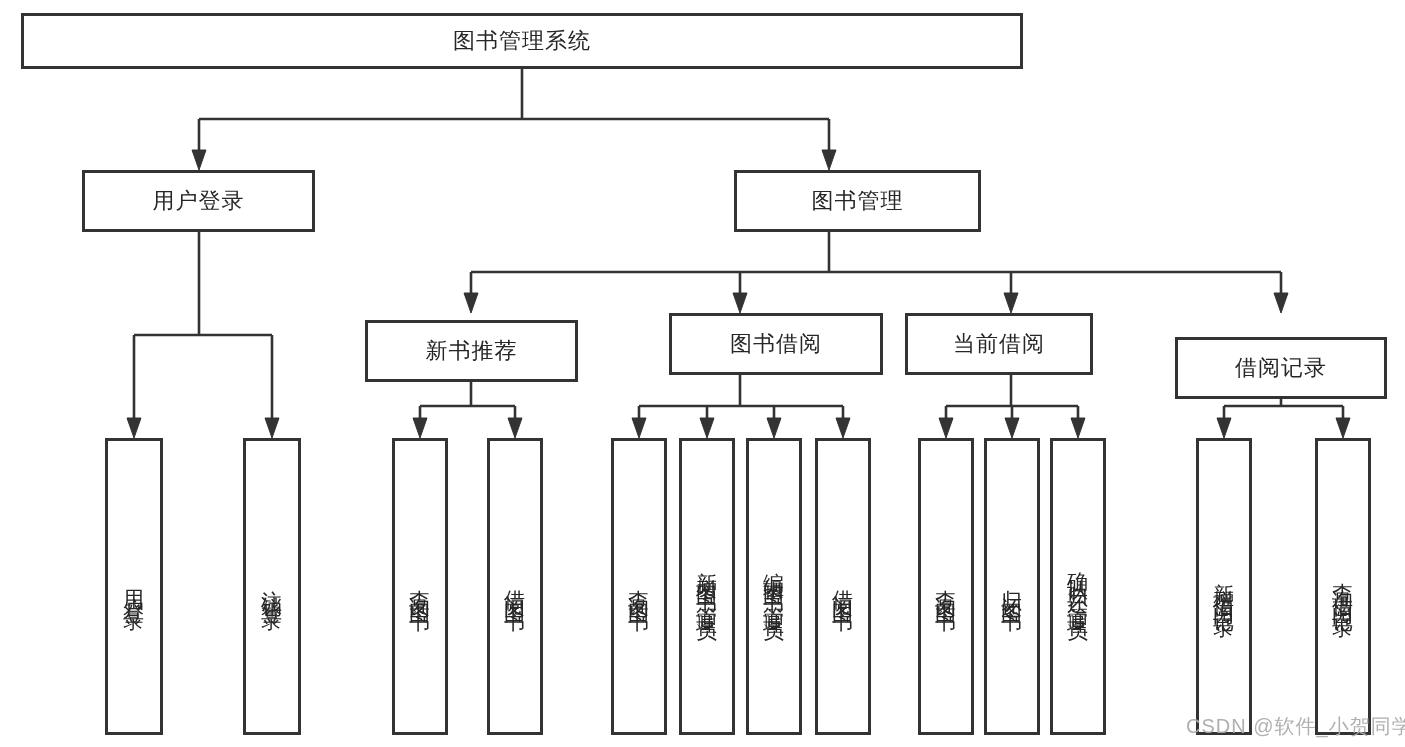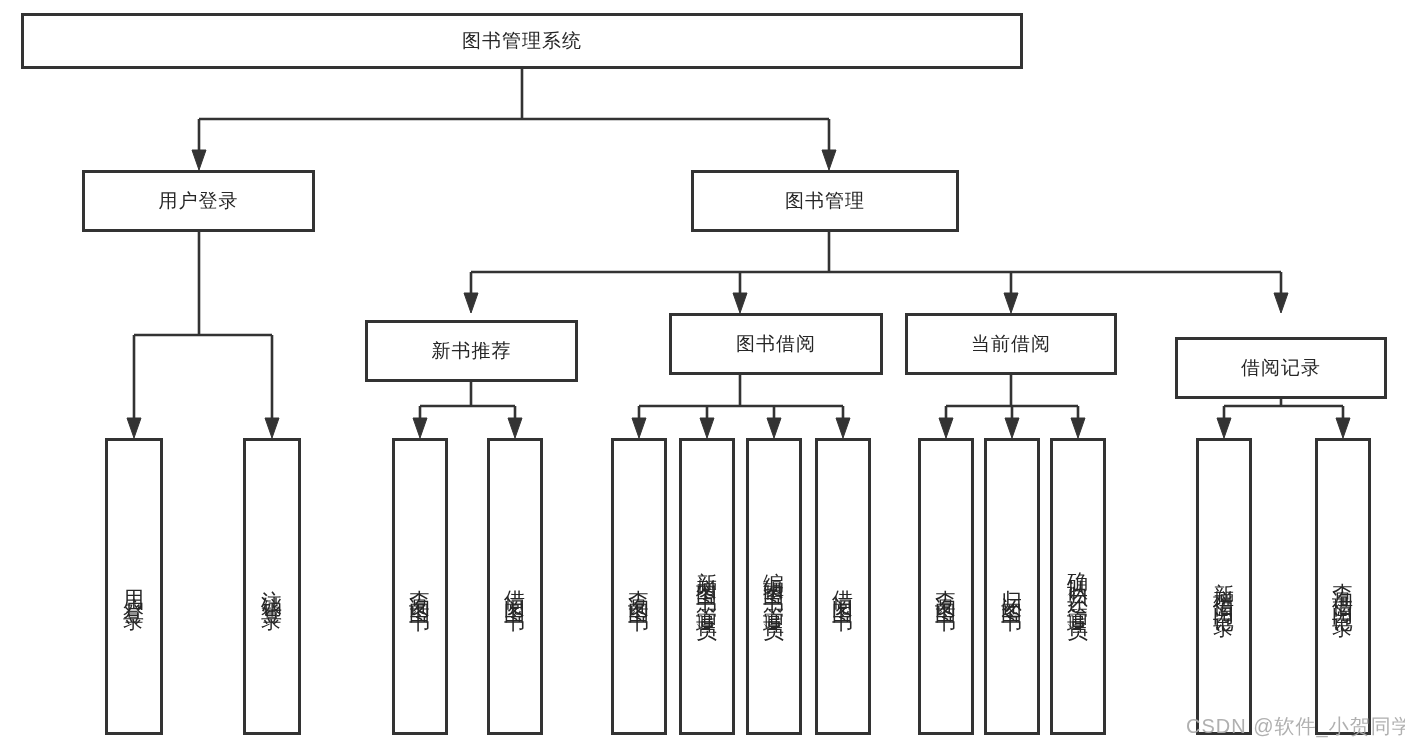--- a/index.html
+++ b/index.html
@@ -28,21 +28,21 @@
   }
   .node {
     position: absolute;
     box-sizing: border-box;
     background: #ffffff;
     border: 3px solid #333333;
     display: flex;
     align-items: center;
     justify-content: center;
     color: #262626;
-    font-size: 19px;
+    font-size: 22px;
     letter-spacing: 1px;
     white-space: nowrap;
   }
   .leaf {
     writing-mode: vertical-rl;
     text-orientation: mixed;
     letter-spacing: 7px;
     font-size: 21px;
     line-height: 1;
   }
@@ -108,25 +108,25 @@
     <g>
       <path d="M1281,375 V406 M1224,406 H1343 M1224,406 V420 M1343,406 V420"></path>
       <polygon points="1217,418 1231,418 1224,438"></polygon>
       <polygon points="1336,418 1350,418 1343,438"></polygon>
     </g>
   </svg>
 
   <div class="node" style="left:21px; top:13px; width:1002px; height:56px;">图书管理系统</div>
 
   <div class="node" style="left:82px; top:170px; width:233px; height:62px;">用户登录</div>
-  <div class="node" style="left:691px; top:170px; width:268px; height:62px;">图书管理</div>
+  <div class="node" style="left:734px; top:170px; width:247px; height:62px;">图书管理</div>
 
   <div class="node" style="left:365px; top:320px; width:213px; height:62px;">新书推荐</div>
   <div class="node" style="left:633px; top:313px; width:214px; height:62px;margin-left:36px;">图书借阅</div>
-  <div class="node" style="left:905px; top:313px; width:212px; height:62px;">当前借阅</div>
+  <div class="node" style="left:905px; top:313px; width:188px; height:62px;">当前借阅</div>
   <div class="node" style="left:1175px; top:313px; width:212px; height:62px;margin-top:24px;">借阅记录</div>
 
   <div class="node leaf" style="left:105px; top:438px; width:58px; height:297px;">用户登录</div>
   <div class="node leaf" style="left:243px; top:438px; width:58px; height:297px;">注销登录</div>
 
   <div class="node leaf" style="left:392px; top:438px; width:56px; height:297px;">查询图书</div>
   <div class="node leaf" style="left:487px; top:438px; width:56px; height:297px;">借阅图书</div>
 
   <div class="node leaf" style="left:611px; top:438px; width:56px; height:297px;">查询图书</div>
   <div class="node leaf" style="left:679px; top:438px; width:56px; height:297px;">新增图书（管理员）</div>

